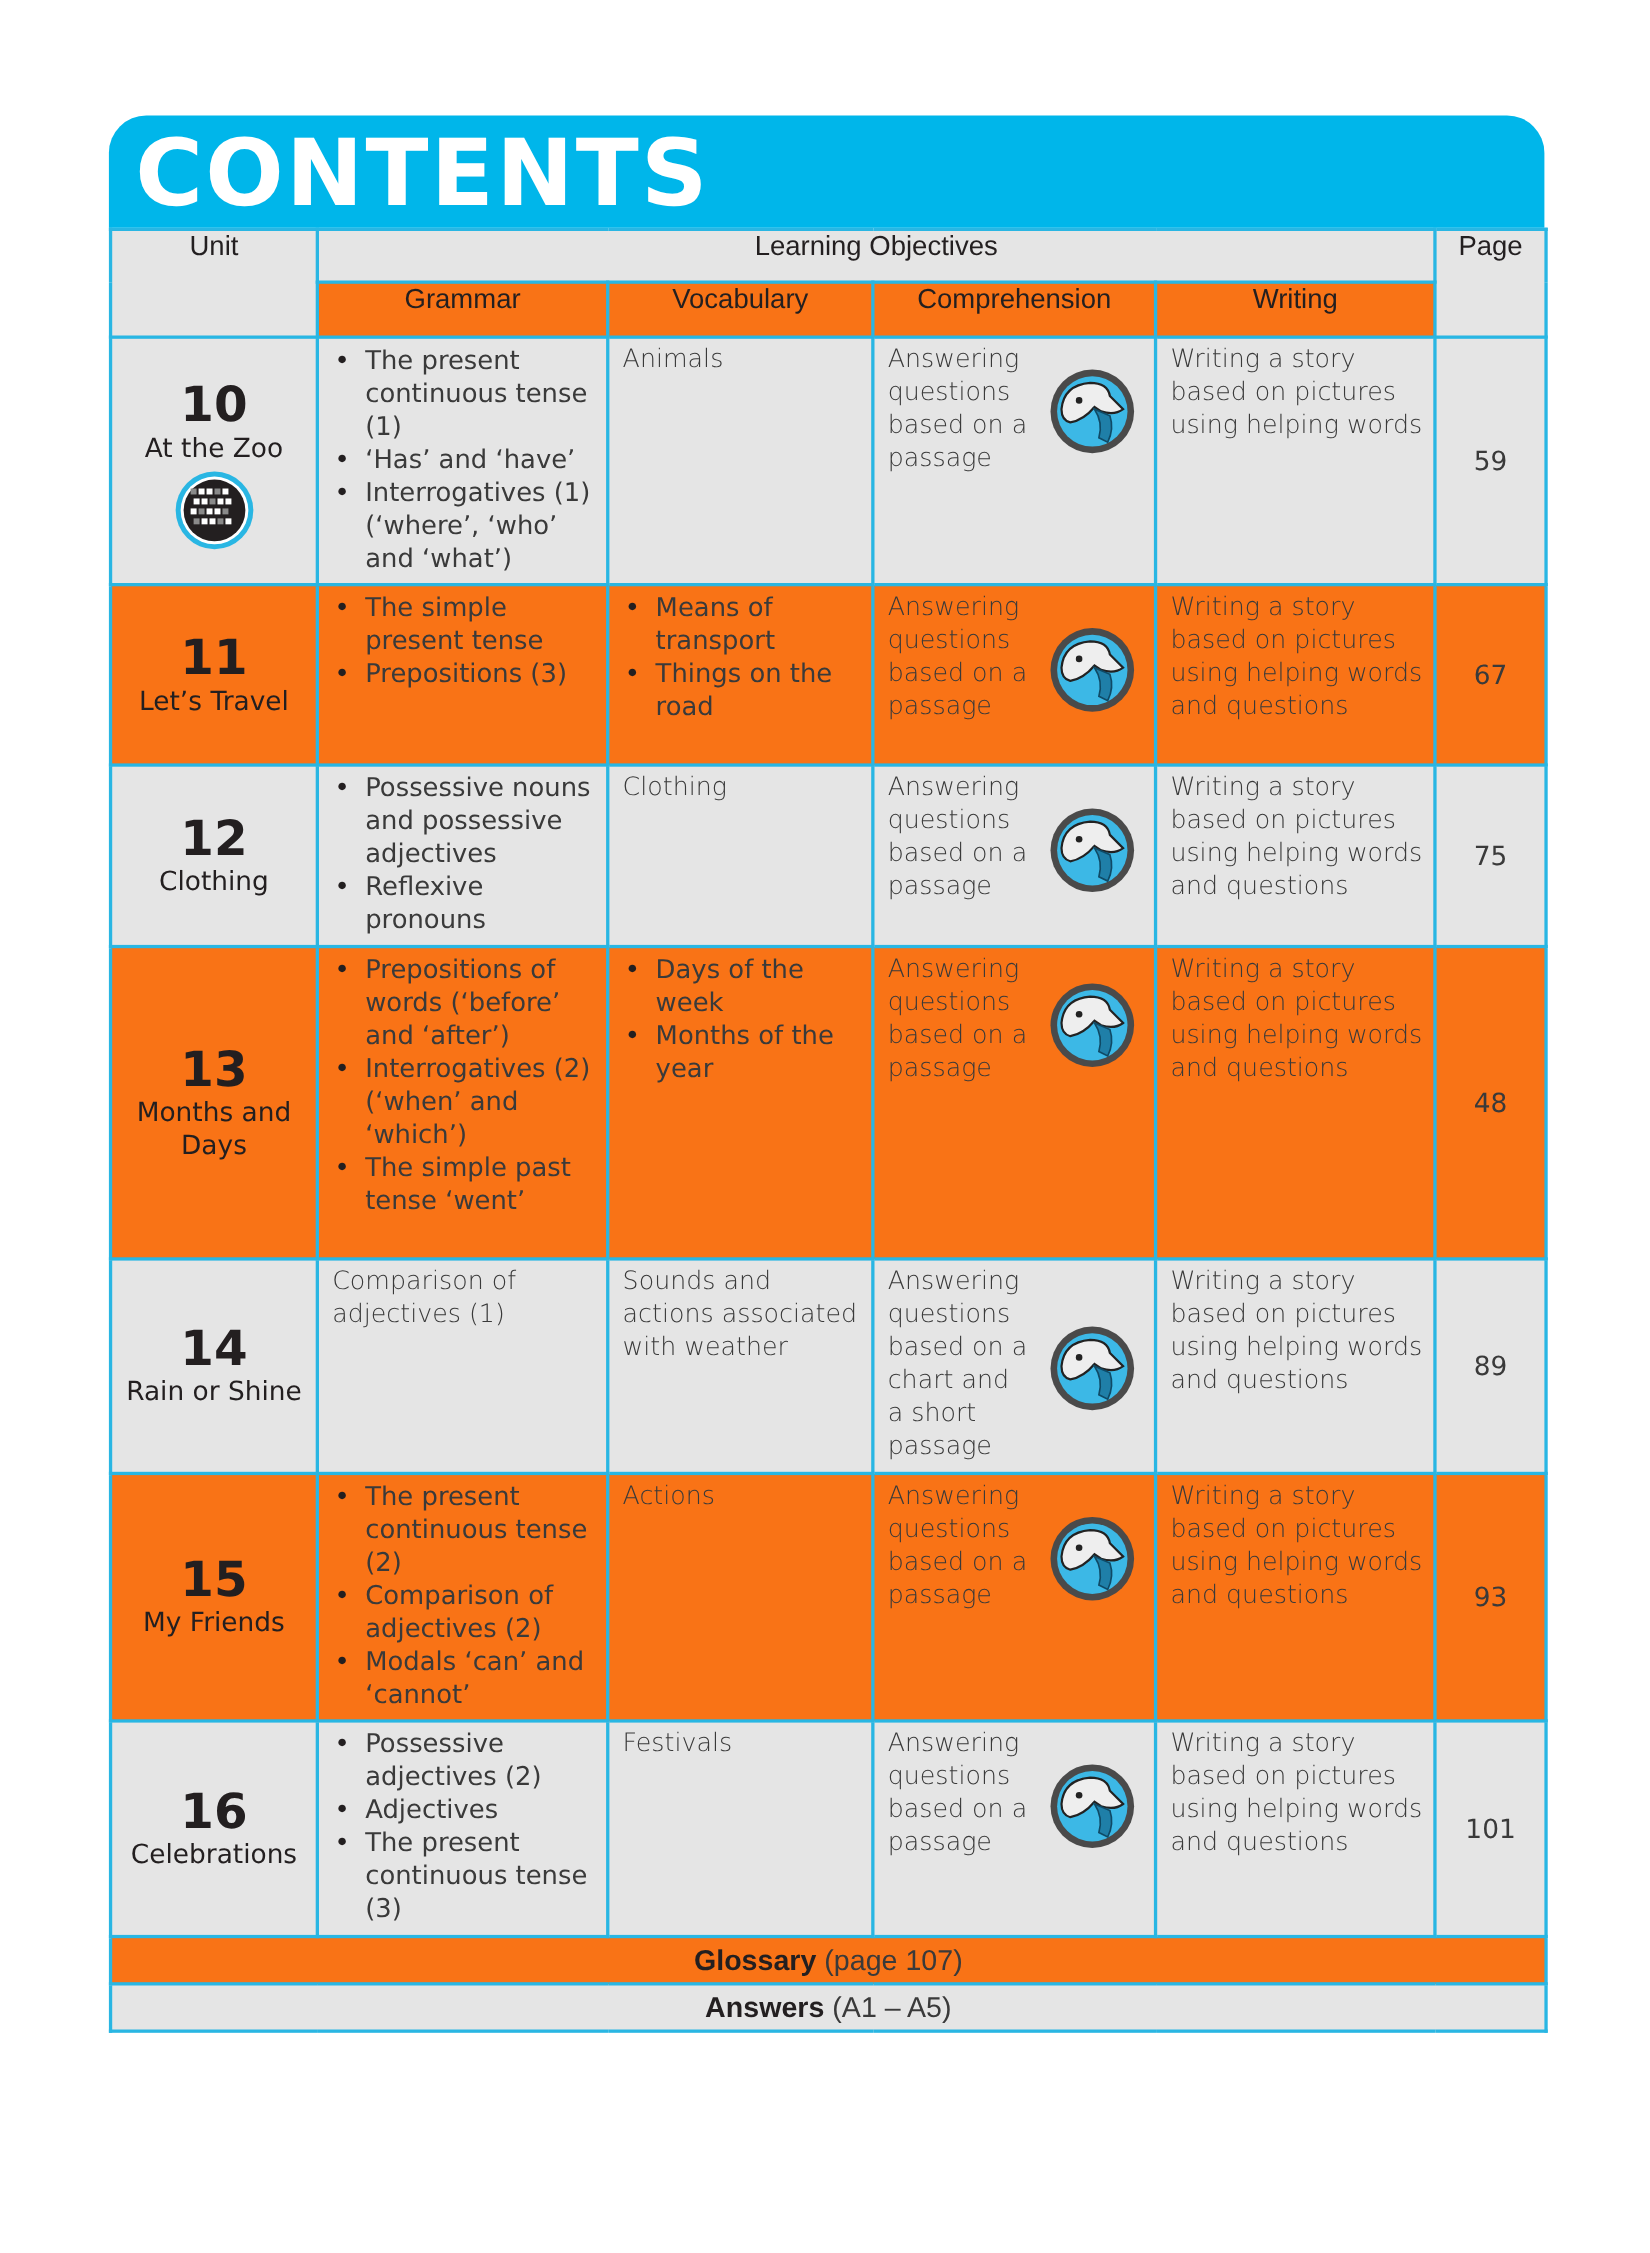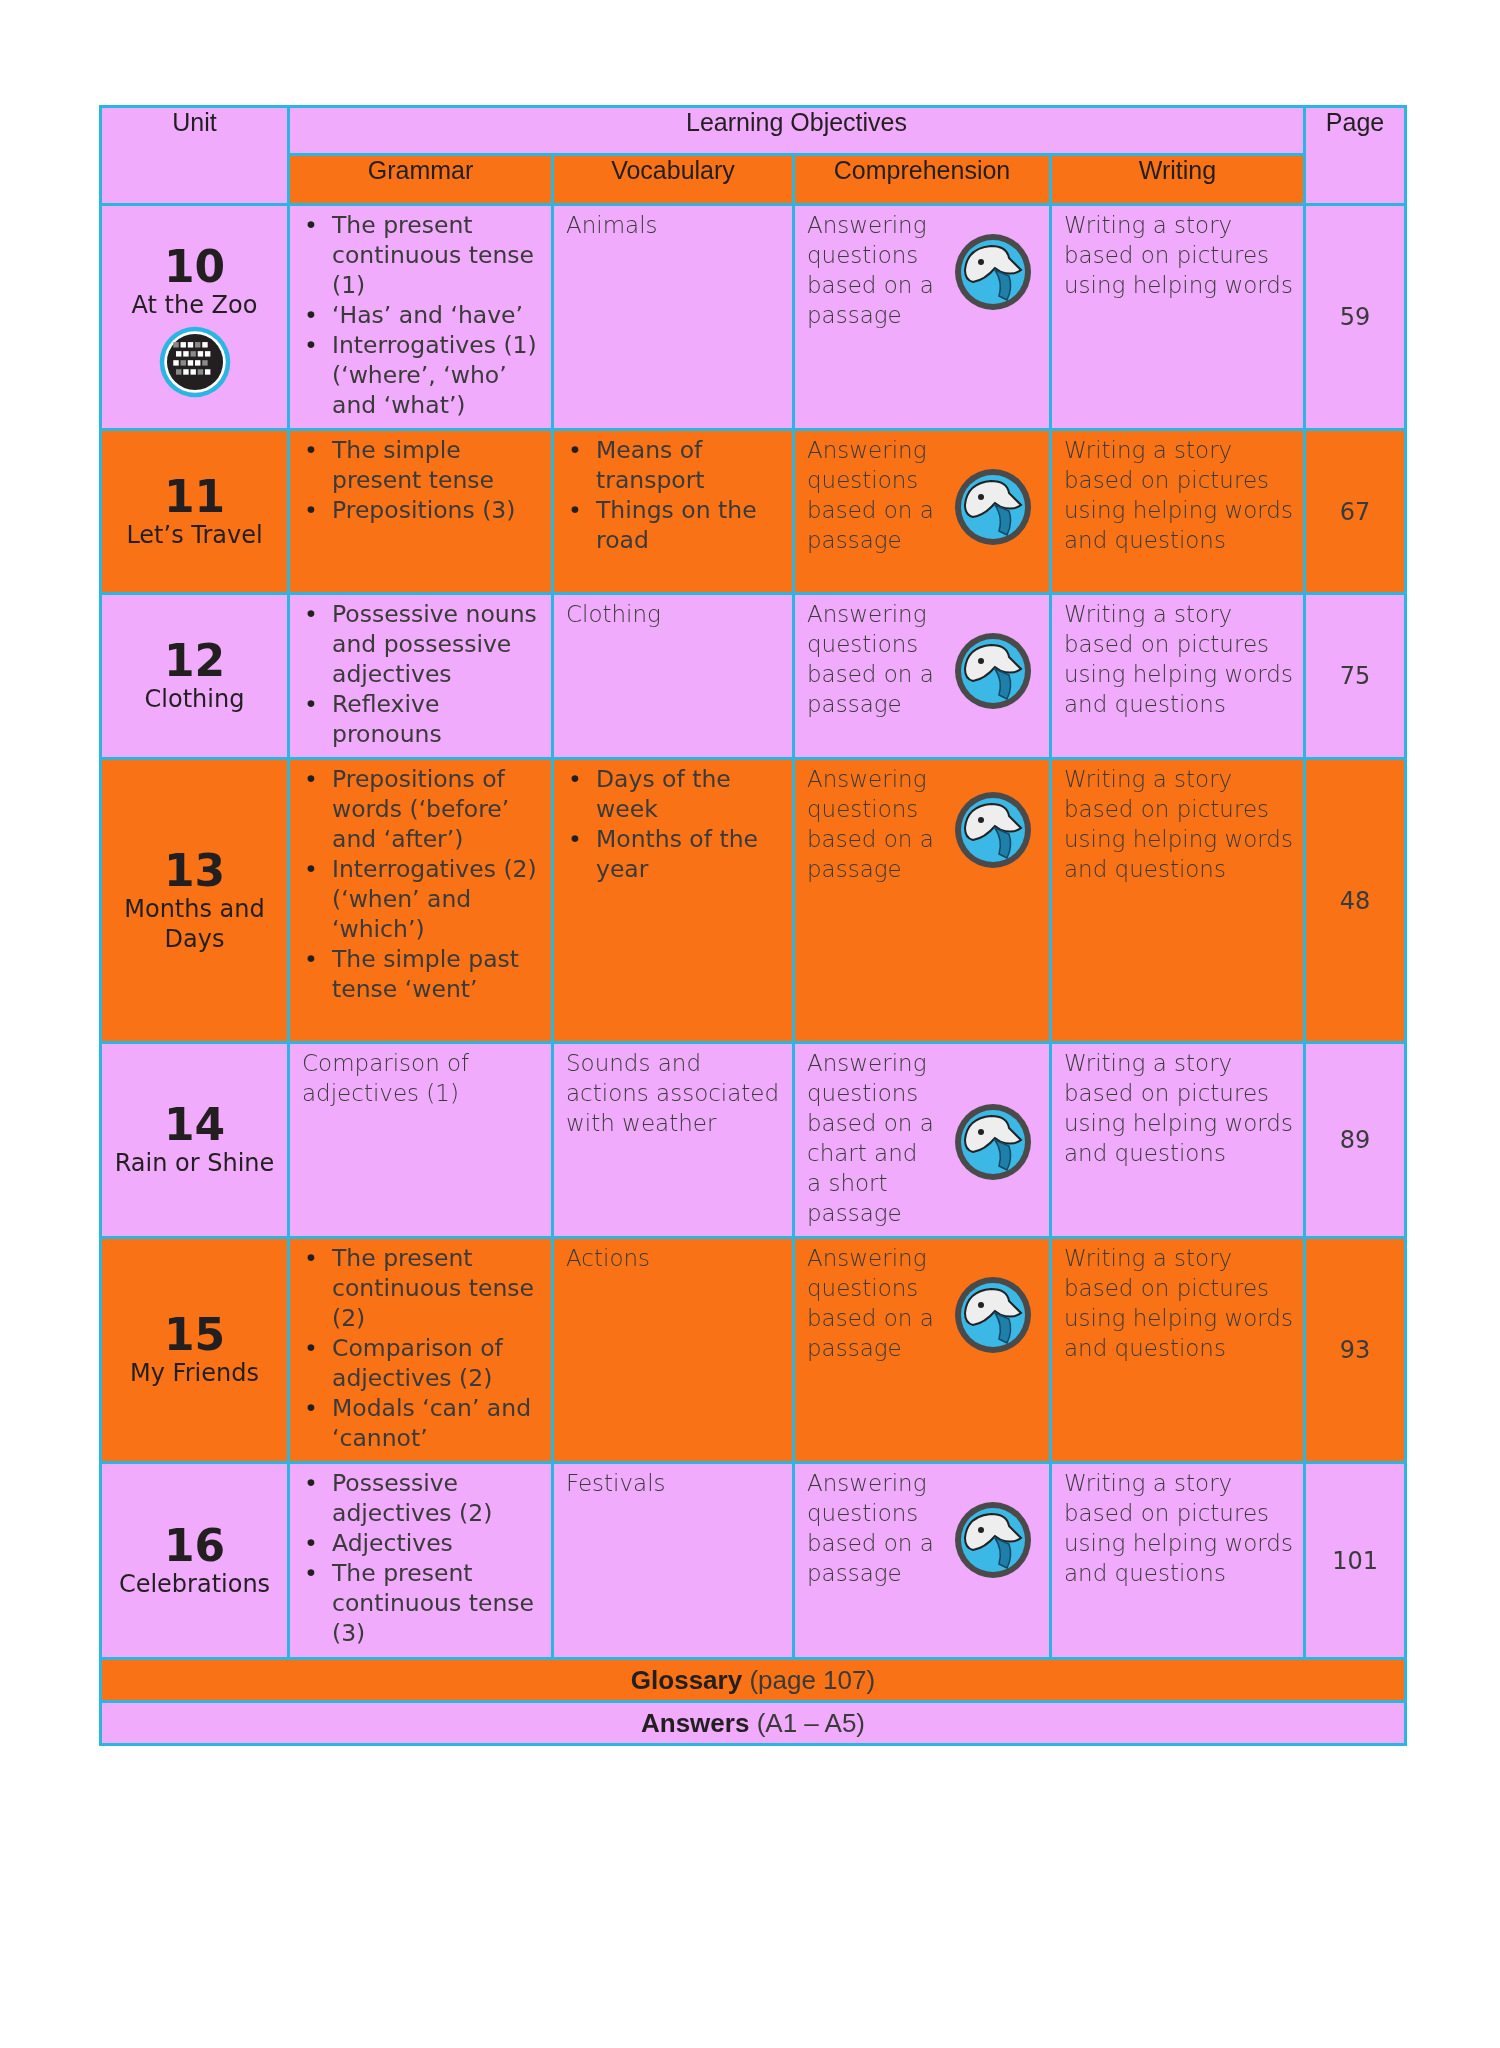--- a/index.html
+++ b/index.html
@@ -8,21 +8,21 @@
 
   .sheet { position: absolute; left: 99px; top: 105px; width: 1305px; }
 
   .banner { height: 102px; background: #00b6ea; border-radius: 34px 34px 0 0;
             position: relative; }
   .banner-title { position: absolute; left: 24px; top: 2px; font-family: "DejaVu Sans", sans-serif;
                   font-weight: bold; font-size: 84px; letter-spacing: 2px; color: #ffffff; line-height: 100px; }
 
   table.contents { border-collapse: collapse; width: 1305px; table-layout: fixed; }
   table.contents td, table.contents th { border: 3px solid #29b6e3; vertical-align: top; padding: 0; }
-  .blue { background: #f0abfc; }
+  .blue { background: #e5e5e5; }
   .white { background: #f97316; }
 
   th.hdr { font-weight: normal; font-size: 25px; text-align: center; vertical-align: middle; }
   th.hdr-top { height: 45px; }
   th.hdr-sub { height: 47px; }
 
   .unit-cell { text-align: center; vertical-align: middle !important; }
   .unit-num { font-family: "DejaVu Sans", sans-serif; font-weight: bold; font-size: 44px; line-height: 46px; }
   .unit-name { font-family: "DejaVu Sans", sans-serif; font-size: 24px; line-height: 30px; }
 
@@ -40,20 +40,23 @@
                font-size: 24px; color: #3a3a3a; }
 
   .footer-row td { text-align: center; vertical-align: middle !important; font-size: 26px; height: 40px; }
   .footer-bold { font-weight: bold; color: #231f20; }
   .footer-light { color: #3a3a3a; }
 </style>
 </head>
 <body>
 
 <div class="sheet">
+  <div class="banner">
+    <div class="banner-title">CONTENTS</div>
+  </div>
 
   <table class="contents">
     <colgroup>
       <col style="width:188px">
         <col style="width:264px">
         <col style="width:241px">
       <col style="width:257px">
         <col style="width:254px">
         <col style="width:101px">
     </colgroup>

